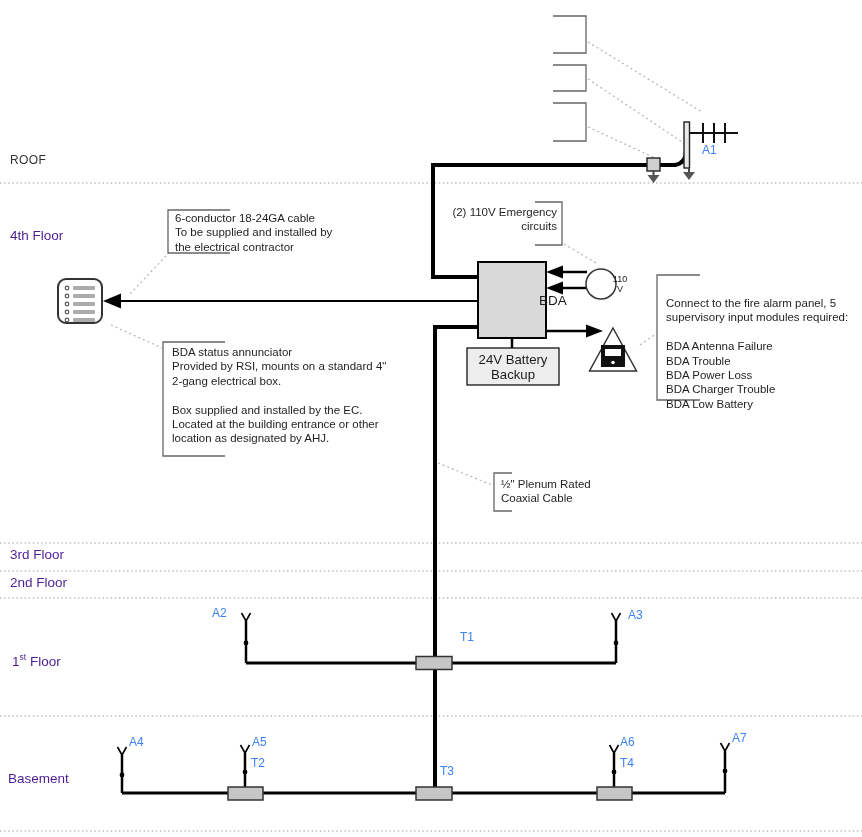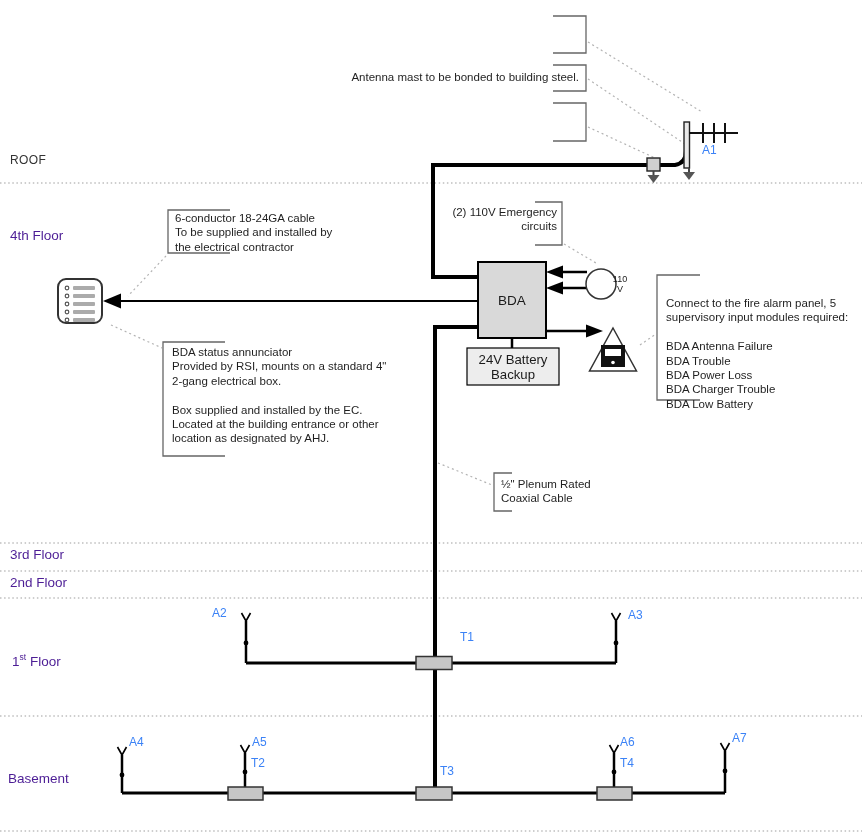--- a/index.html
+++ b/index.html
@@ -7,21 +7,21 @@
           font-family:"Liberation Sans",sans-serif;color:#1f1f1f;overflow:hidden;}
   .canvas > svg{position:absolute;left:0;top:0;}
   .lbl{position:absolute;font-size:13.5px;color:#4c1d95;white-space:nowrap;}
   .lbl-sm{position:absolute;font-size:12px;color:#3b82f6;white-space:nowrap;}
   .roof{font-size:12px;font-weight:normal;letter-spacing:.4px;color:#333;}
   .sup{font-size:8.5px;vertical-align:super;}
   .callout{position:absolute;font-size:11.5px;line-height:14.4px;white-space:pre-line;color:#1f1f1f;}
   .ra{text-align:right;}
   .center-box{position:absolute;display:flex;align-items:center;justify-content:center;
               text-align:center;white-space:pre-line;color:#1b1b1b;}
-  .bda-t{font-size:13.5px;}
+  .bda-t{font-size:13.5px;margin-left:41px;}
   .bat-t{font-size:13.2px;line-height:15px;}
   .pwr-t{font-size:9px;line-height:10px;margin-left:19px;}
 </style>
 </head>
 <body>
 
 <div class="canvas">
 
   <svg width="862" height="837" viewBox="0 0 862 837">
 
@@ -171,21 +171,20 @@
   <div class="lbl-sm" style="left:129px;top:735px;">A4</div>
   <div class="lbl-sm" style="left:252px;top:735px;">A5</div>
   <div class="lbl-sm" style="left:620px;top:735px;">A6</div>
   <div class="lbl-sm" style="left:732px;top:731px;">A7</div>
 
   <div class="lbl-sm" style="left:460px;top:630px;">T1</div>
   <div class="lbl-sm" style="left:251px;top:756px;">T2</div>
   <div class="lbl-sm" style="left:440px;top:764px;">T3</div>
   <div class="lbl-sm" style="left:620px;top:756px;">T4</div>
 
-  <div class="callout ra" style="left:331px;top:70px;width:248px;">Antenna mast to be bonded to building steel.</div>
   <div class="callout" style="left:175px;top:211px;width:175px;">6-conductor 18-24GA cable
 To be supplied and installed by
 the electrical contractor</div>
   <div class="callout ra" style="left:426px;top:205px;width:131px;">(2) 110V Emergency
 circuits</div>
   <div class="callout" style="left:666px;top:277px;width:188px;margin-top:19px;">Connect to the fire alarm panel, 5
 supervisory input modules required:
 
 BDA Antenna Failure
 BDA Trouble

